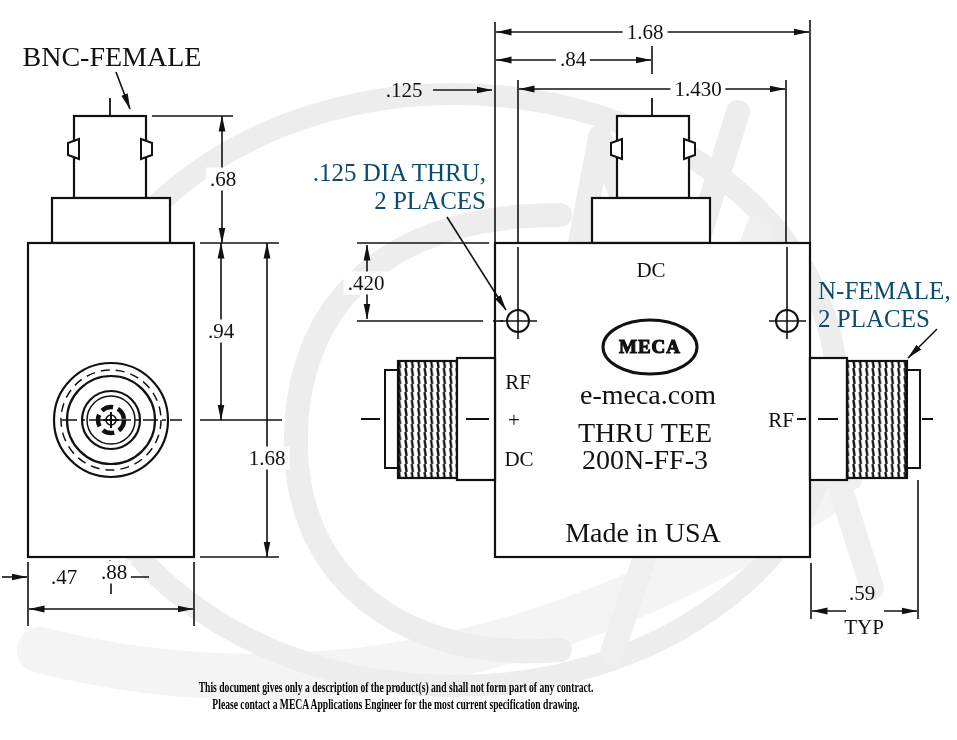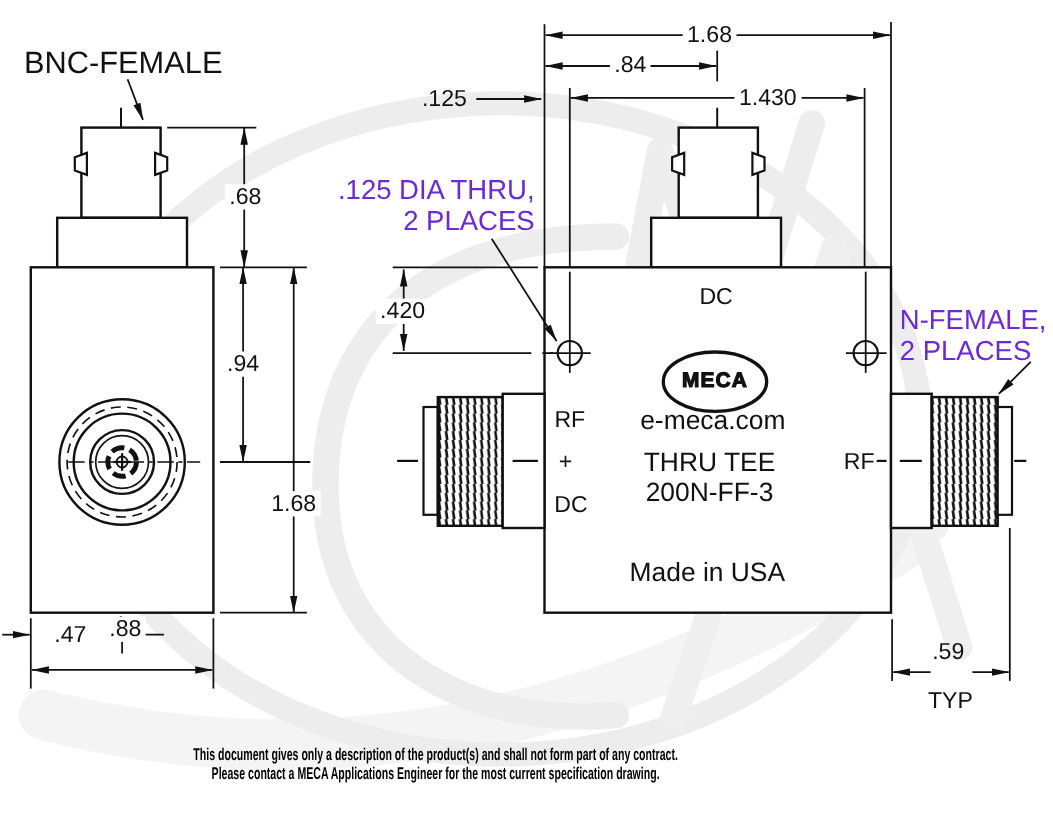--- a/index.html
+++ b/index.html
@@ -1,24 +1,24 @@
 <!DOCTYPE html>
 <html><head>
 <meta charset="utf-8">
 <style>
   html,body{margin:0;padding:0;background:#fff;}
   .stage{position:relative;width:957px;height:740px;background:#fff;overflow:hidden;
-         font-family:Liberation Sans, sans-serif;color:#111;}
+         font-family:Liberation Serif, serif;color:#111;}
   svg{position:absolute;left:0;top:0;}
   .lbl{position:absolute;transform:translate(-50%,-50%);font-size:21px;line-height:1;
        white-space:nowrap;color:#111;}
   .bg{background:#fff;padding:1px 4px;}
   .big{font-size:28px;}
-  .mid{font-size:24px;}
-  .note{position:absolute;font-size:25px;line-height:28px;white-space:nowrap;color:#6d28d9;}
+  .mid{font-size:28px;margin-top:12px;}
+  .note{position:absolute;font-size:25px;line-height:28px;white-space:nowrap;color:#0c4a6e;}
   .note.right{text-align:right;}
   .logo-text{position:absolute;transform:translate(-50%,-50%);font-size:19px;font-weight:bold;
        letter-spacing:1px;color:#111;-webkit-text-stroke:1.1px #111;}
   .footer{position:absolute;left:396px;top:678px;transform:translate(-50%,0) scaleX(0.62);
        transform-origin:50% 0;font-size:15.5px;font-weight:bold;line-height:17px;
        text-align:center;white-space:nowrap;color:#000;}
 </style>
 </head>
 <body>
 
@@ -167,20 +167,20 @@
   <div class="lbl" style="left:519px;top:459px;">DC</div>
   <div class="lbl" style="left:781px;top:420px;">RF</div>
 
   <div class="logo-text" style="left:650px;top:347px;">MECA</div>
   <div class="lbl mid" style="left:648px;top:383px;">e-meca.com</div>
   <div class="lbl mid" style="left:645px;top:421px;">THRU TEE</div>
   <div class="lbl mid" style="left:645px;top:448px;">200N-FF-3</div>
   <div class="lbl mid" style="left:643px;top:521px;">Made in USA</div>
 
   <div class="lbl" style="left:862px;top:593px;">.59</div>
-  <div class="lbl" style="left:864px;top:627px;margin-top:10px;">TYP</div>
+  <div class="lbl" style="left:864px;top:627px;">TYP</div>
 
   <div class="footer">
     <div>This document gives only a description of the product(s) and shall not form part of any contract.</div>
     <div>Please contact a MECA Applications Engineer for the most current specification drawing.</div>
   </div>
 
 </div>
 
 </body></html>

